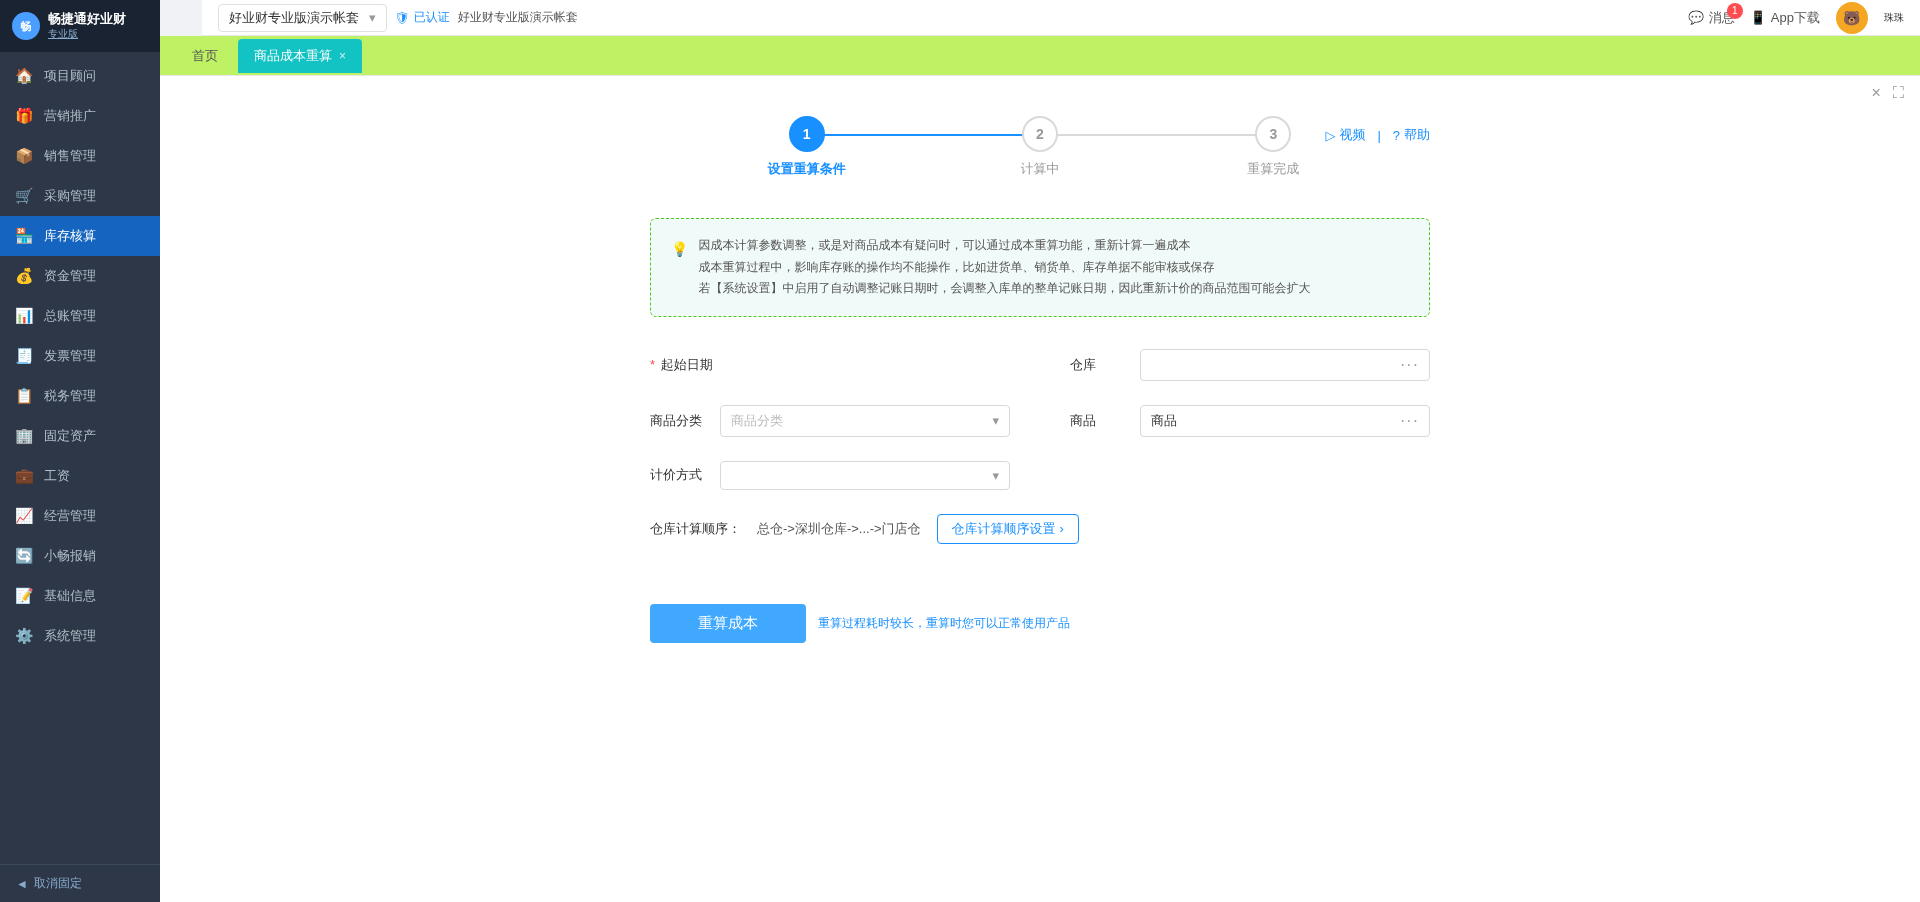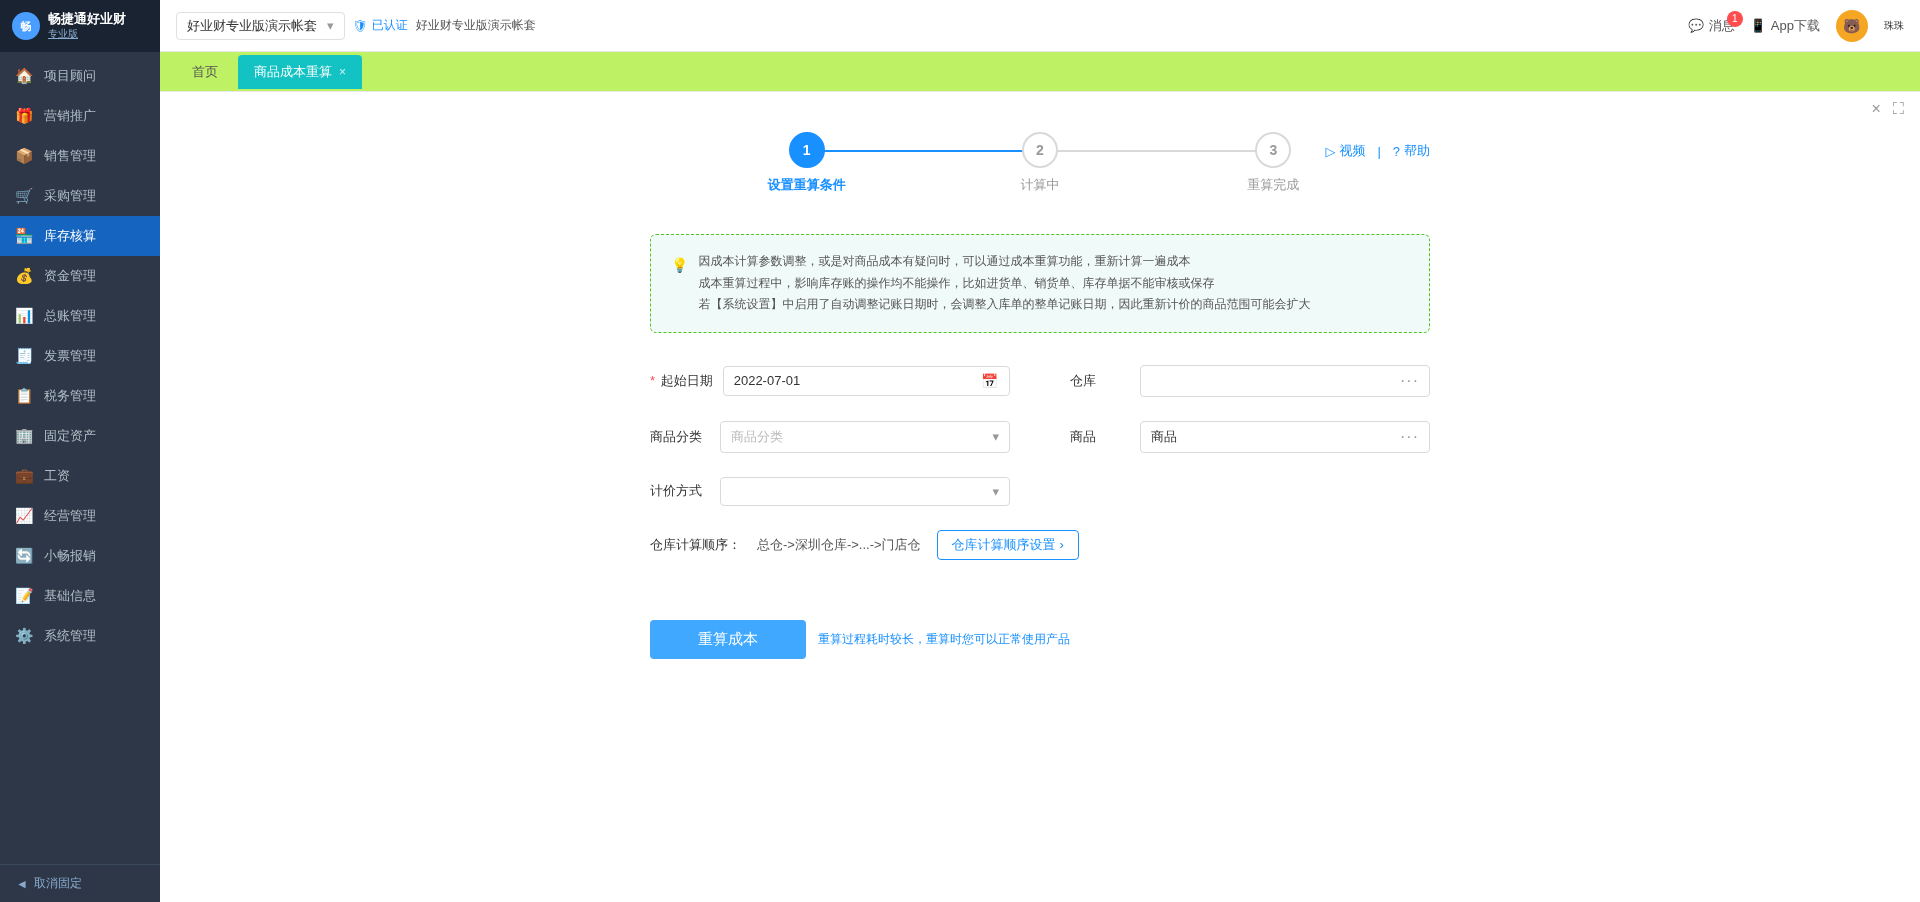--- a/index.html
+++ b/index.html
@@ -57,26 +57,27 @@
       flex: 1;
       display: flex;
       flex-direction: column;
       background: #f0f2f5;
       overflow: hidden;
     }
 
     
     .topbar {
       background: white;
-      height: 52px;
+      height: 36px;
       display: flex;
       align-items: center;
       padding: 0 16px;
       border-bottom: 1px solid #e8e8e8;
       gap: 8px;
+      margin-left: 42px;
     }
     .topbar-account {
       display: flex; align-items: center; gap: 6px;
       padding: 4px 10px;
       border: 1px solid #e0e0e0;
       border-radius: 4px;
       cursor: pointer;
       color: #333;
       font-size: 13px;
     }
@@ -487,24 +488,20 @@
           若【系统设置】中启用了自动调整记账日期时，会调整入库单的整单记账日期，因此重新计价的商品范围可能会扩大
         </div>
       </div>
 
       <div class="form-row">
         <div class="form-group">
           <span class="form-label">
             <span class="form-required">*</span>
             <span>起始日期</span>
           </span>
-          <div class="form-input">
-            <span>2022-07-01</span>
-            <span class="calendar-icon">📅</span>
-          </div>
         </div>
         <div class="form-group">
           <span class="form-label">仓库</span>
           <div class="form-input">
             <span></span>
             <span class="dots-icon">···</span>
           </div>
         </div>
       </div>
 

